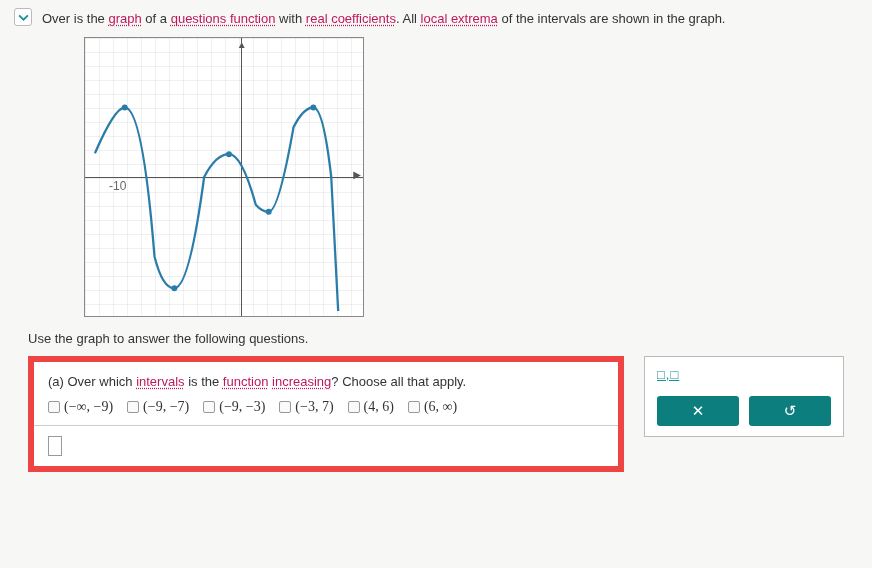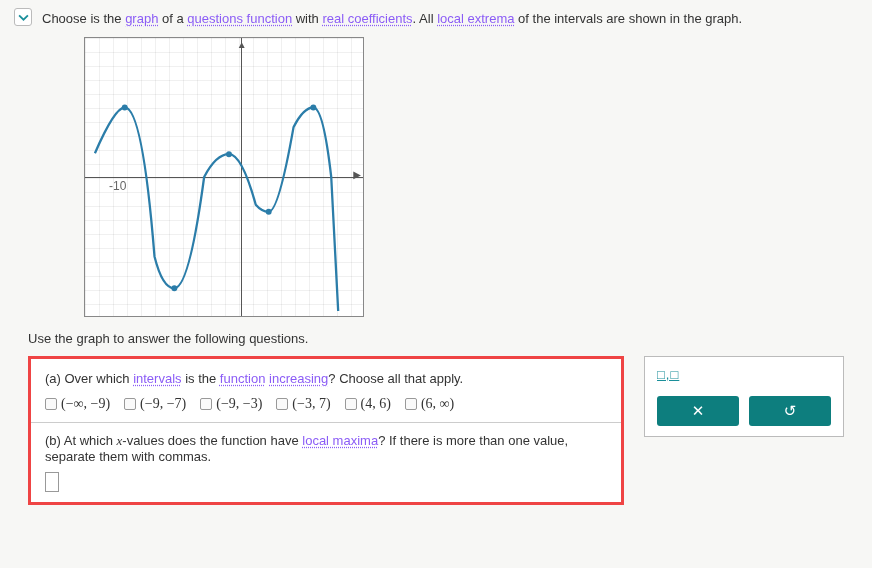--- a/index.html
+++ b/index.html
@@ -12,40 +12,40 @@
   height: 568px;
   padding: 8px 14px 0 14px;
 }
 .top-row { display: flex; align-items: flex-start; gap: 10px; }
 .chev {
   width: 18px; height: 18px; border: 1px solid #bbb; border-radius: 3px;
   display: flex; align-items: center; justify-content: center;
   color: #1a8f9a; font-size: 12px; background: #fff; flex-shrink: 0;
 }
 .prompt-text { line-height: 1.5; padding-top: 1px; }
-.ul-term { text-decoration: underline dotted; text-underline-offset: 2px; color: #8b5cf6; }
+.ul-term { text-decoration: underline dotted; text-underline-offset: 2px; color: #be185d; }
 .graph-box {
   width: 280px; height: 280px; border: 1px solid #888; background: #fff;
   margin: 8px 0 10px 70px; position: relative;
 }
 .grid-bg {
   position: absolute; inset: 0;
   background-image:
     linear-gradient(to right, rgba(0,0,0,.06) 1px, transparent 1px),
     linear-gradient(to bottom, rgba(0,0,0,.06) 1px, transparent 1px);
   background-size: 14px 14px;
 }
 .axis { position: absolute; background: #555; }
 .axis-x { left: 0; right: 0; top: 50%; height: 1px; }
 .axis-y { top: 0; bottom: 0; left: 56%; width: 1px; }
 .arrow { position: absolute; font-size: 10px; color: #555; }
 .sub-prompt { margin: 14px 0 10px 14px; }
 .lower { display: flex; gap: 20px; padding: 0 14px; }
 .q-card {
-  flex: 1; border: 3px solid #ef4444; background: #fff; padding: 12px 14px 10px;
+  flex: 1; border: 6px solid #ef4444; background: #fff; padding: 12px 14px 10px;
 }
 .q-card hr.sep { border: none; border-top: 1px solid #ccc; margin: 10px -14px; }
 .choices { display: flex; flex-wrap: wrap; gap: 10px 14px; margin-top: 10px; align-items: center; font-size: 14px; }
 .cb {
   width: 12px; height: 12px; border: 1px solid #999; border-radius: 2px;
   display: inline-block; vertical-align: middle; margin-right: 4px; background: #fafafa;
 }
 .interval { white-space: nowrap; }
 .answer-field {
   width: 14px; height: 20px; border: 1px solid #999; margin-top: 8px;
@@ -68,21 +68,21 @@
 </head>
 <body>
 
 <div class="top-row">
   <div class="chev">
     <svg width="11" height="11" viewBox="0 0 10 10">
         <path d="M1 3 L5 7 L9 3" fill="none" stroke="#1a8f9a" stroke-width="1.6"></path>
       </svg>
   </div>
   <div class="prompt-text">
-    <span>Choose is the</span>
+    <span>Over is the</span>
     <span class="ul-term">graph</span>
     <span>of a</span>
     <span class="ul-term">questions function</span>
     <span>with</span>
     <span class="ul-term">real coefficients</span><span>.</span>
     <span> All </span><span class="ul-term">local extrema</span><span> of the intervals are shown in the graph.</span>
   </div>
 </div>
 
 <div class="graph-box">
@@ -113,23 +113,20 @@
     </div>
     <div class="choices math">
       <span class="interval"><span class="cb"></span><span>(−∞, −9)</span></span>
       <span class="interval"><span class="cb"></span><span>(−9, −7)</span></span>
       <span class="interval"><span class="cb"></span><span>(−9, −3)</span></span>
       <span class="interval"><span class="cb"></span><span>(−3, 7)</span></span>
       <span class="interval"><span class="cb"></span><span>(4, 6)</span></span>
       <span class="interval"><span class="cb"></span><span>(6, ∞)</span></span>
     </div>
     <hr class="sep">
-    <div>
-      <span>(b) At which </span><span class="math" style="font-style:italic">x</span><span>-values does the function have </span><span class="ul-term">local maxima</span><span>? If there is more than one value, separate them with commas.</span>
-    </div>
     <div class="answer-field"></div>
   </div>
 
   <div class="tool-panel">
     <span class="tool-icon">□,□</span>
     <div class="tool-btns">
       <button class="btn">✕</button>
       <button class="btn">↺</button>
     </div>
   </div>

